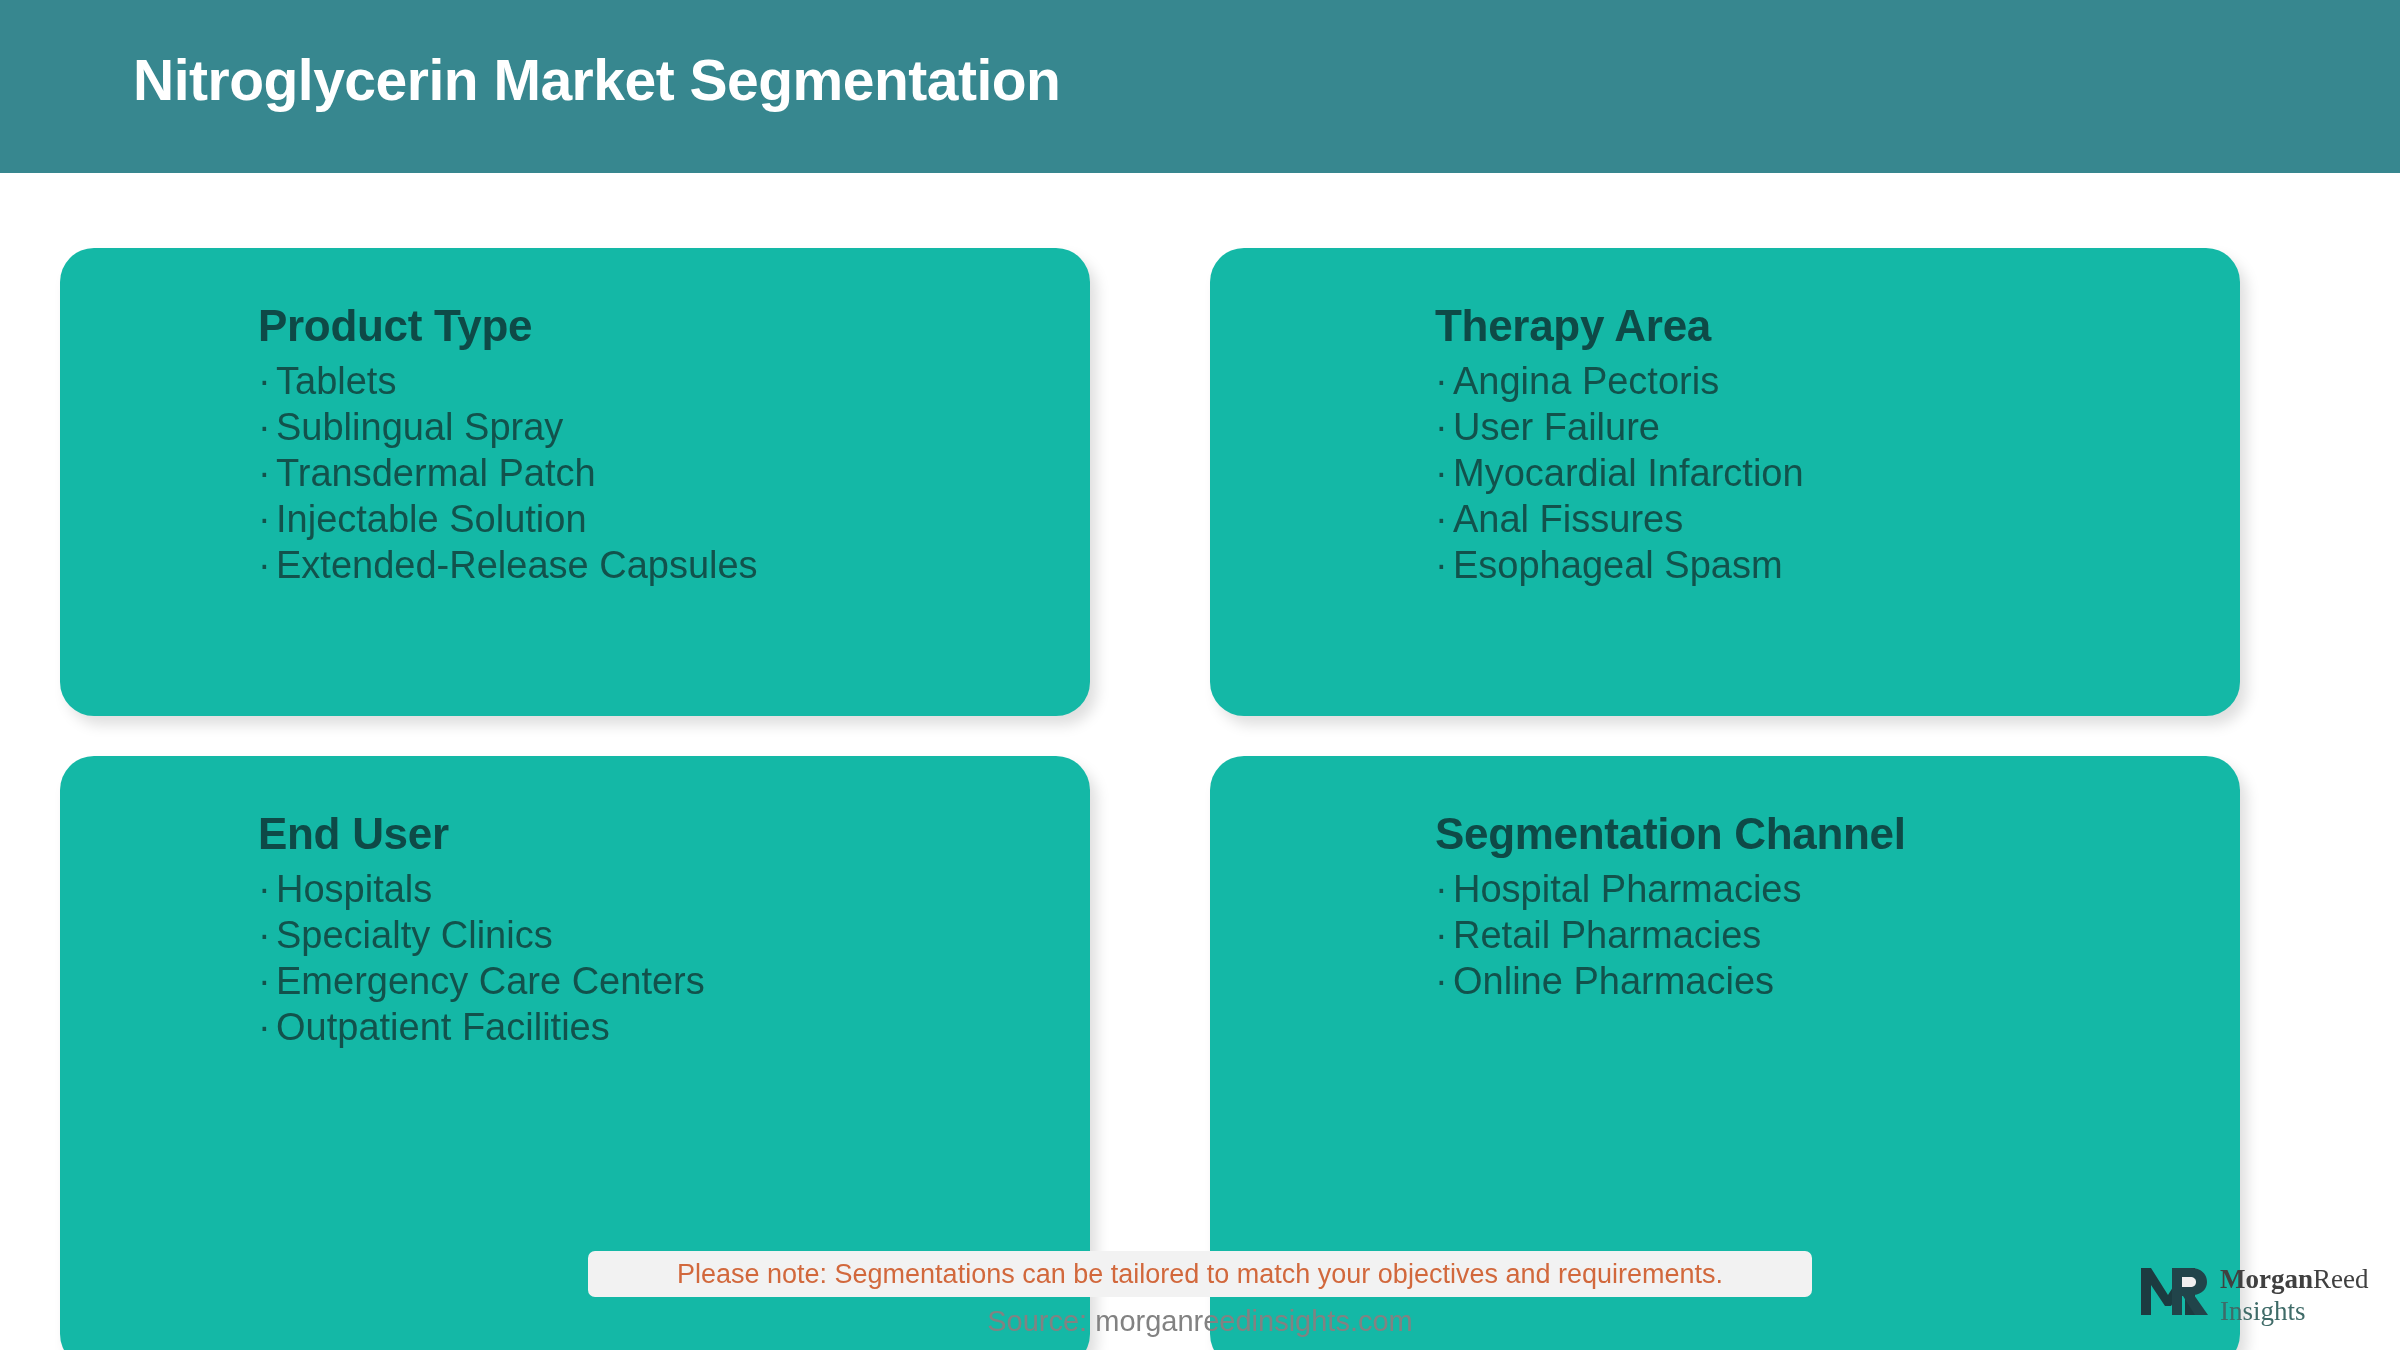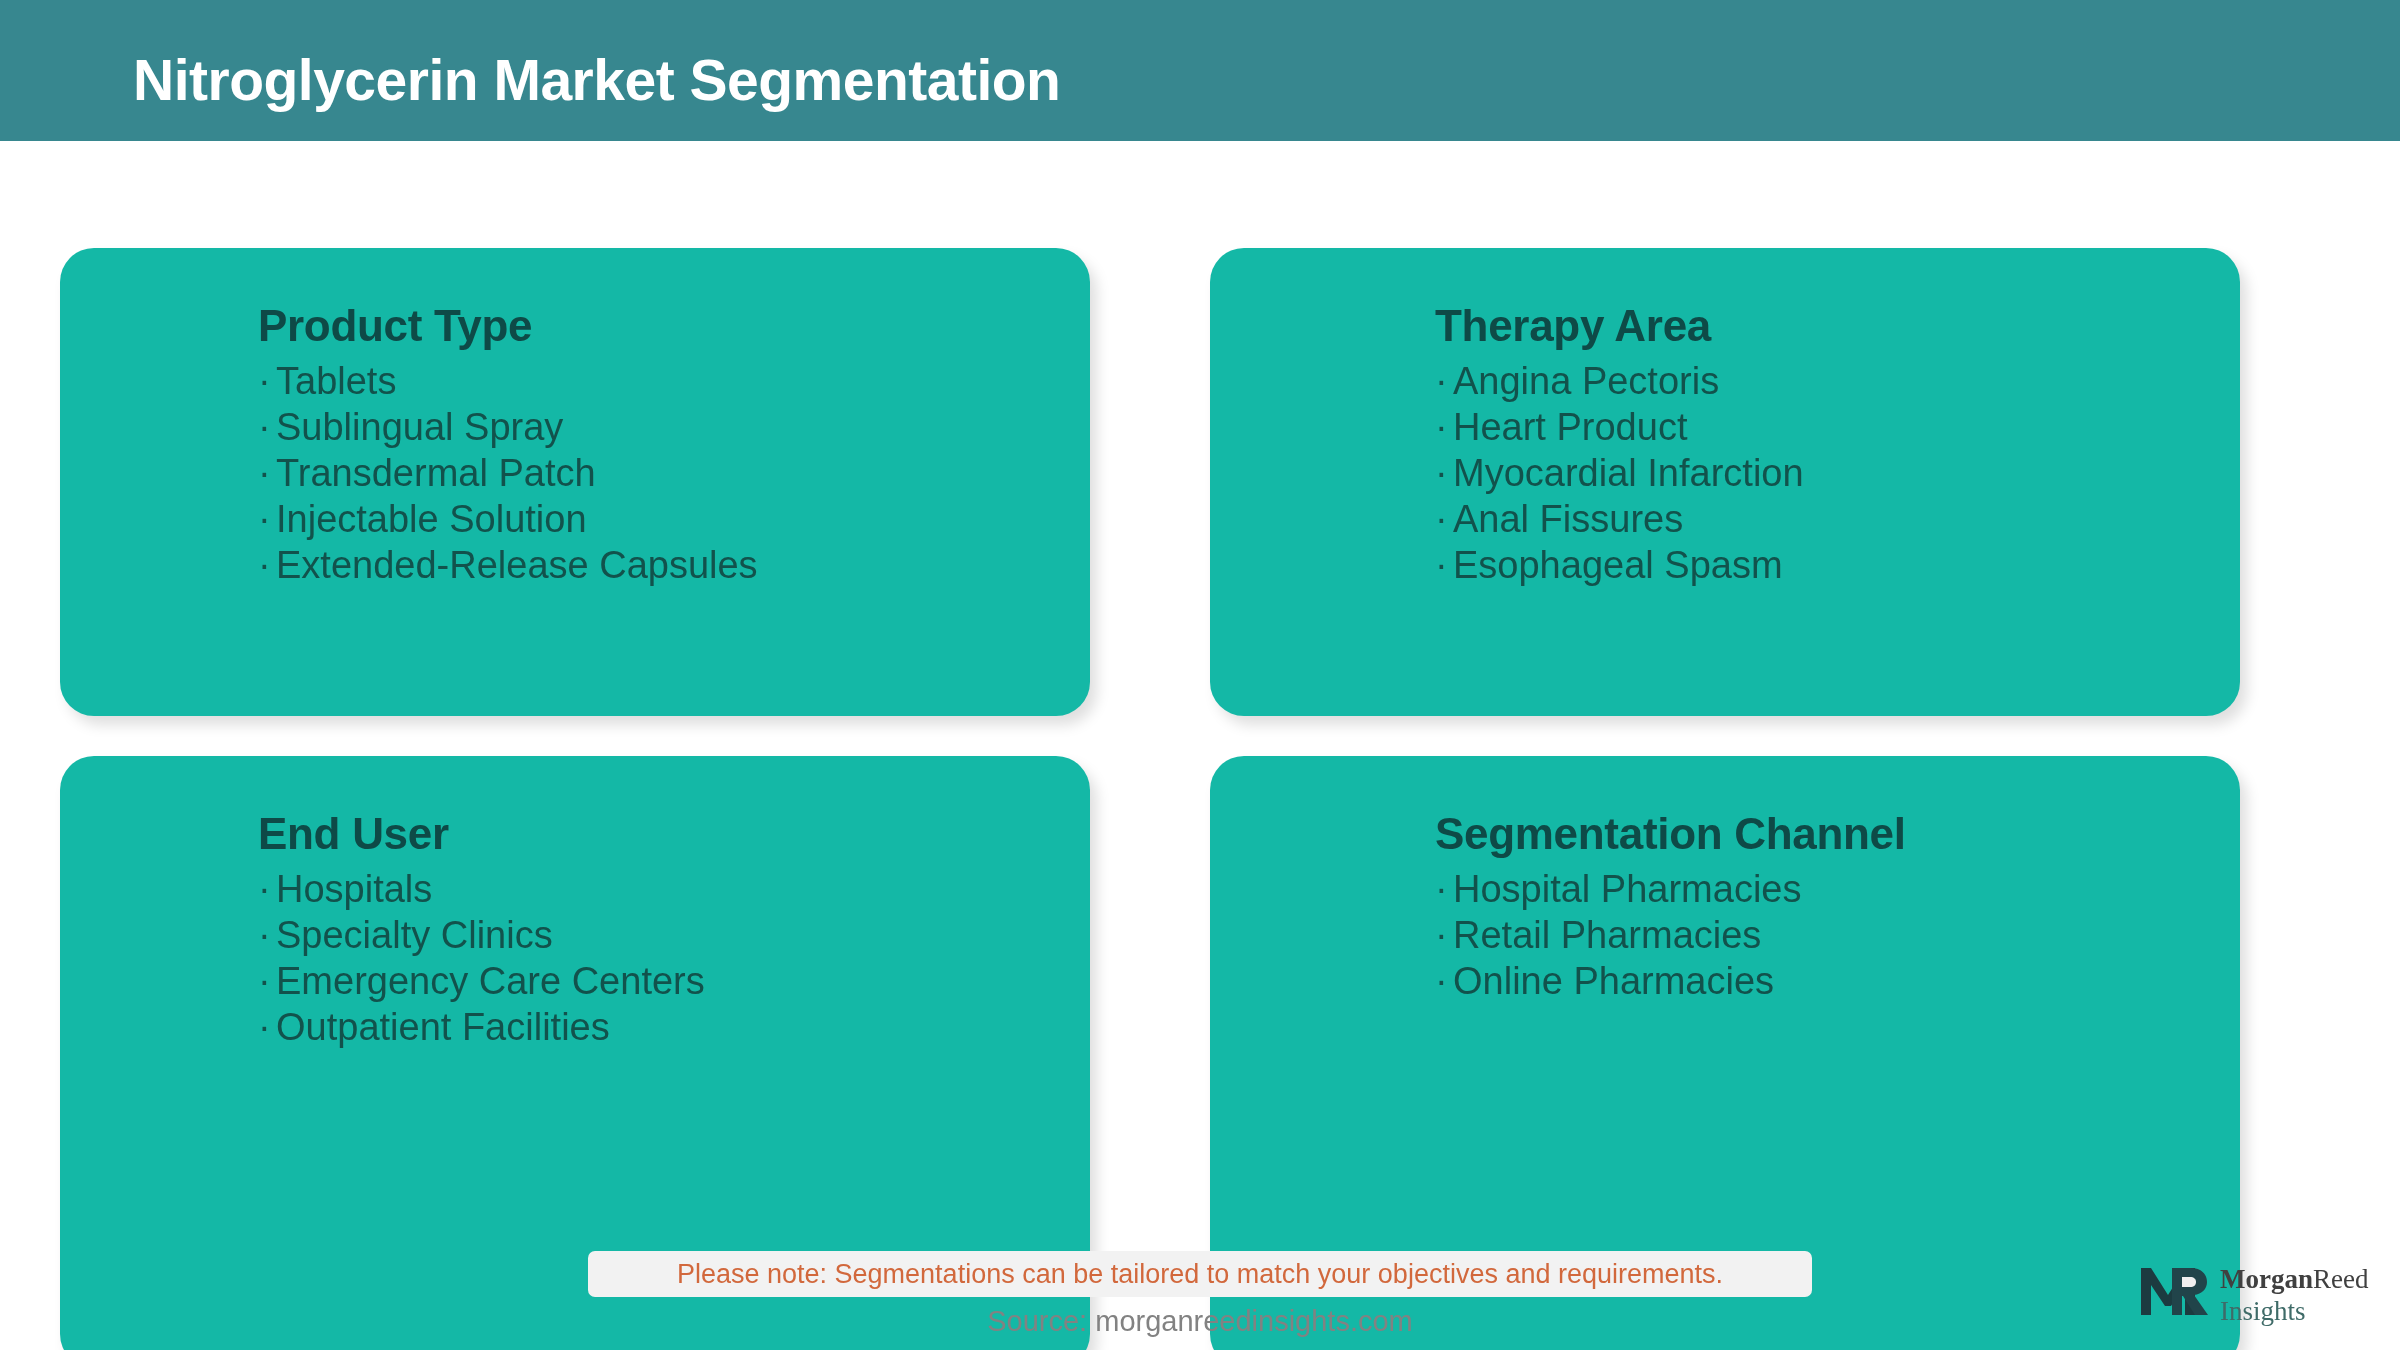--- a/index.html
+++ b/index.html
@@ -15,21 +15,21 @@
     font-family: "Liberation Sans", "DejaVu Sans", sans-serif;
     -webkit-font-smoothing: antialiased;
   }
 
   
   .header-bar {
     position: absolute;
     left: 0;
     top: 0;
     width: 2400px;
-    height: 141px;
+    height: 173px;
     background: #37878F;
   }
   .header-title {
     position: absolute;
     left: 133px;
     top: 45px;
     font-size: 57px;
     font-weight: bold;
     color: #ffffff;
     letter-spacing: -0.5px;
@@ -187,21 +187,21 @@
         <li><span class="bullet">·</span><span>Extended-Release Capsules</span></li>
       </ul>
     </div>
   </div>
 
   <div class="card card-ta">
     <div class="card-inner">
       <div class="card-title">Therapy Area</div>
       <ul class="card-list">
         <li><span class="bullet">·</span><span>Angina Pectoris</span></li>
-        <li><span class="bullet">·</span><span>Heart Product</span></li>
+        <li><span class="bullet">·</span><span>User Failure</span></li>
         <li><span class="bullet">·</span><span>Myocardial Infarction</span></li>
         <li><span class="bullet">·</span><span>Anal Fissures</span></li>
         <li><span class="bullet">·</span><span>Esophageal Spasm</span></li>
       </ul>
     </div>
   </div>
 
   <div class="card card-eu">
     <div class="card-inner">
       <div class="card-title">End User</div>

